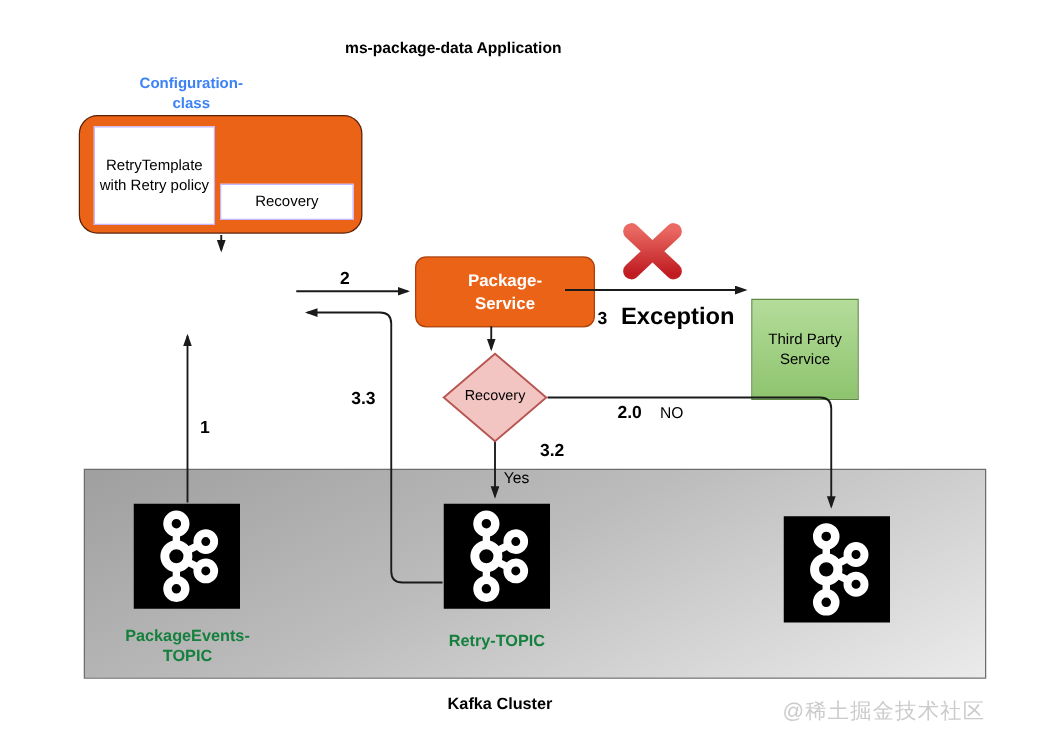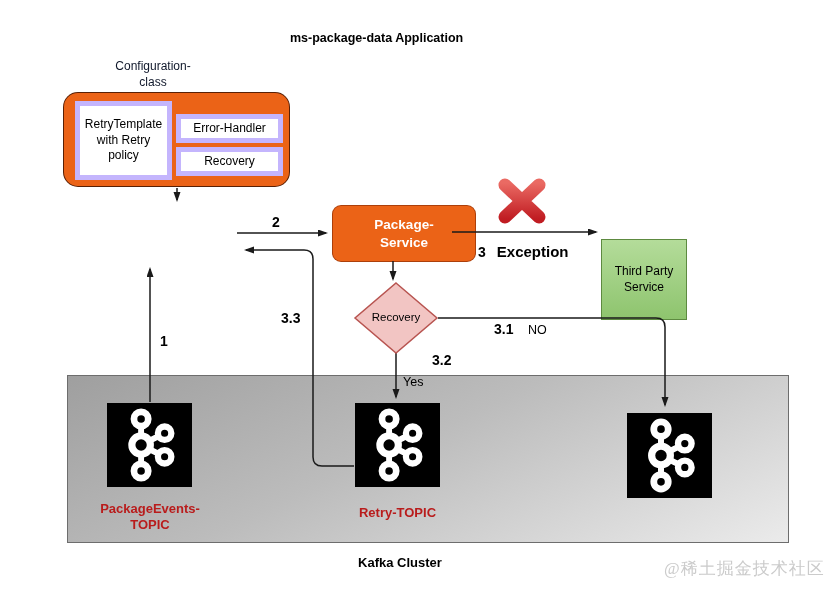--- a/index.html
+++ b/index.html
@@ -7,28 +7,28 @@
   body { font-family: "Liberation Sans", "DejaVu Sans", sans-serif; }
   .canvas {
     position: relative; width: 834px; height: 598px;
     background: #ffffff; overflow: hidden;
   }
   .abs { position: absolute; }
   .ml { white-space: pre-line; }
   .ctr { text-align: center; }
 
   .title { font-weight: bold; font-size: 12.5px; color:#000; }
-  .config-label { font-weight: normal; font-size: 12px; color:#0f172a; line-height:1.35; }
+  .config-label { font-weight: bold; font-size: 12px; color:#3b82f6; line-height:1.35; }
 
   .config-box {
     background:#eb6317; border:1.5px solid rgba(40,10,0,.75);
     border-radius:15px;
   }
   .white-box {
-    background:#fff; border:5px solid #c4b5fd; color:#000;
+    background:#fff; border:1px solid #c4b5fd; color:#000;
     display:flex; align-items:center; justify-content:center;
     font-size:12px; line-height:1.3; text-align:center;
   }
 
   .node-orange {
     background:#eb6317; border:1px solid rgba(120,35,0,.55); border-radius:9px;
     color:#fff; font-weight:bold; font-size:13.5px; line-height:1.33;
     display:flex; align-items:center; justify-content:center; text-align:center;
   }
   .node-green {
@@ -38,26 +38,26 @@
     font-size:12px; line-height:1.3; text-align:center;margin-top:46px;
   }
 
   .cluster-box {
     background:linear-gradient(155deg, #9f9f9f 0%, #bcbcbc 45%, #ebebeb 100%);
     border:1px solid #6d6d6d;
   }
   .kafka-square { background:#000; display:flex; align-items:center; justify-content:center; }
   .kafka-square svg { width:100%; height:100%; }
 
-  .topic-label { font-weight:bold; font-size:13px; color:#b91c1c; line-height:1.25; }
+  .topic-label { font-weight:bold; font-size:13px; color:#15803d; line-height:1.25; }
   .cluster-label { font-weight:bold; font-size:13px; color:#000000; }
 
   .edge-num { font-weight:bold; font-size:14px; color:#000; }
   .edge-txt { font-size:12.5px; color:#000; }
-  .edge-bold-txt { font-weight:bold; font-size:15px; color:#000; }
+  .edge-bold-txt { font-weight:bold; font-size:19px; color:#000; }
   .exception-wrap { display:flex; gap:11px; align-items:baseline; }
 
   .diamond-label { font-size:11.5px; color:#000; }
 
   .watermark { font-size:17px; color:#cbcbcb; letter-spacing:1px; }
 
   svg.overlay { position:absolute; left:0; top:0; pointer-events:none; }
 </style>
 </head>
 <body>
@@ -108,29 +108,28 @@
       </g>
     </svg>
   </div>
 
   <div class="abs topic-label ml ctr" style="left:77px; top:501px; width:146px;">PackageEvents-
 TOPIC</div>
   <div class="abs topic-label ctr" style="left:337px; top:505px; width:121px;">Retry-TOPIC</div>
 
   <div class="abs cluster-label ctr" style="left:340px; top:555px; width:120px;">Kafka Cluster</div>
 
-  <div class="abs title" style="left:290px; top:31px;">ms-package-data Application</div>
+  <div class="abs title" style="left:276px; top:31px;">ms-package-data Application</div>
 
   <div class="abs config-label ml ctr" style="left:92px; top:58px; width:122px;">Configuration-
 class</div>
 
   <div class="abs config-box" style="left:63px; top:92px; width:227px; height:95px;"></div>
   <div class="abs white-box ml" style="left:75px; top:101px; width:97px; height:79px;">RetryTemplate
 with Retry policy</div>
-  <div class="abs white-box" style="left:176px; top:114px; width:107px; height:29px;">Error-Handler</div>
   <div class="abs white-box" style="left:176px; top:147px; width:107px; height:29px;">Recovery</div>
 
   <div class="abs node-orange ml" style="left:332px; top:205px; width:144px; height:57px;">Package-
 Service</div>
 
   <div class="abs node-green ml" style="left:601px; top:193px; width:86px; height:81px;">Third Party
 Service</div>
 
   <svg class="overlay" width="834" height="598" viewBox="0 0 834 598">
     <defs>
@@ -159,21 +158,21 @@
   </svg>
 
   <div class="abs diamond-label ctr" style="left:366px; top:311px; width:60px;">Recovery</div>
 
   <div class="abs edge-num" style="left:160px; top:333px;">1</div>
   <div class="abs edge-num" style="left:272px; top:214px;">2</div>
   <div class="abs exception-wrap" style="left:478px; top:243px;">
     <span class="edge-num">3</span>
     <span class="edge-bold-txt">Exception</span>
   </div>
-  <div class="abs edge-num" style="left:494px; top:321px;">3.1</div>
+  <div class="abs edge-num" style="left:494px; top:321px;">2.0</div>
   <div class="abs edge-txt" style="left:528px; top:323px;">NO</div>
   <div class="abs edge-num" style="left:432px; top:352px;">3.2</div>
   <div class="abs edge-txt" style="left:403px; top:375px;">Yes</div>
   <div class="abs edge-num" style="left:281px; top:310px;">3.3</div>
 
-  <div class="abs watermark" style="left:664px; top:557px;font-family:Liberation Serif, serif;">@稀土掘金技术社区</div>
+  <div class="abs watermark" style="left:626px; top:557px;">@稀土掘金技术社区</div>
 
 </div>
 
 </body></html>

